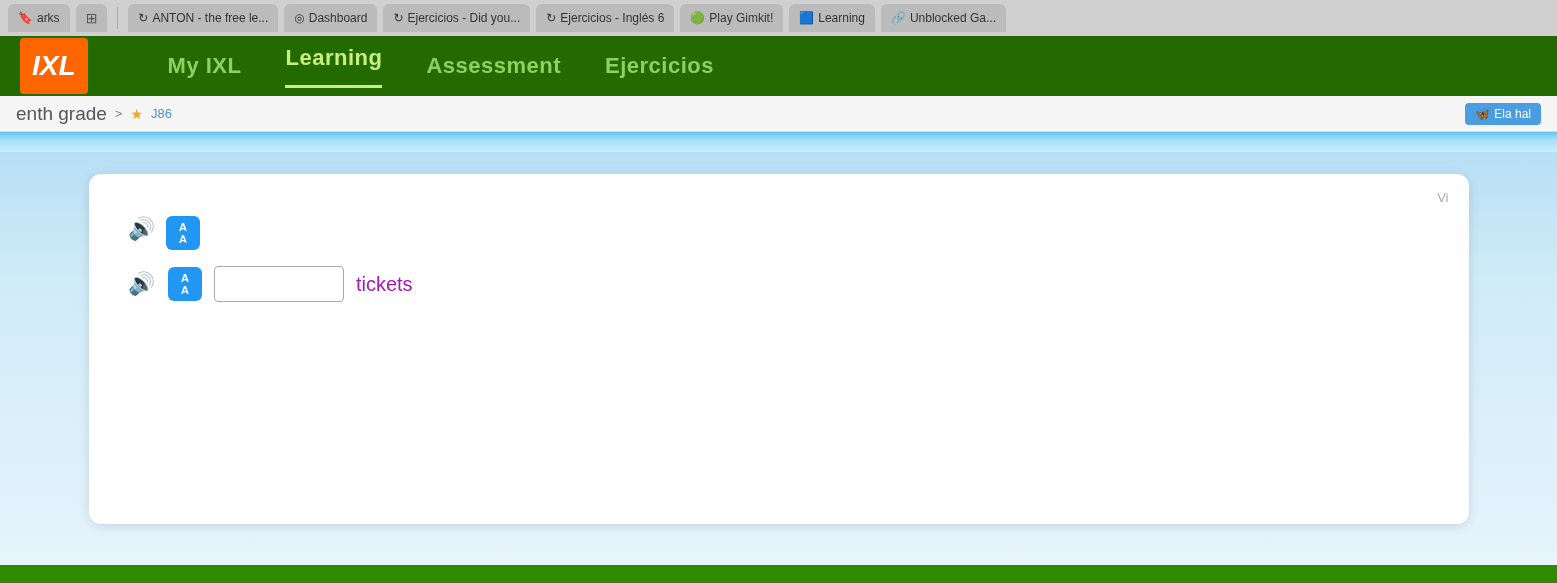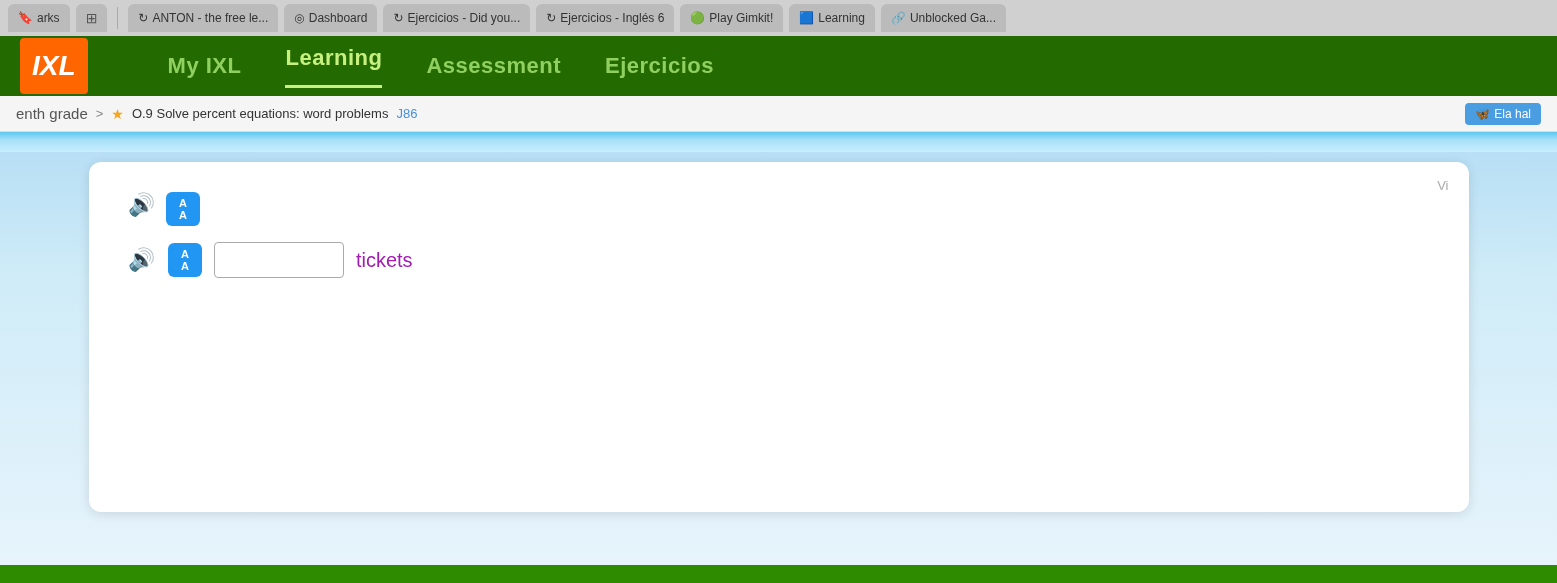--- a/index.html
+++ b/index.html
@@ -73,21 +73,21 @@
       background: #f5f5f5;
       height: 36px;
       display: flex;
       align-items: center;
       padding: 0 16px;
       gap: 8px;
       font-size: 13px;
       color: #555;
       border-bottom: 1px solid #ddd;
     }
-    .breadcrumb-grade { color: #555; font-size: 15px; text-align: center; }
+    .breadcrumb-grade { color: #555; font-size: 19px; text-align: center; }
     .breadcrumb-arrow { color: #888; font-size: 13px; }
     .breadcrumb-star { color: #f5a623; font-size: 14px; }
     .breadcrumb-problem { color: #333; font-size: 13px; }
     .breadcrumb-code { color: #4a90d9; font-size: 13px; }
     .ela-help {
       margin-left: auto;
       display: flex;
       align-items: center;
       gap: 6px;
     }
@@ -117,22 +117,22 @@
       padding: 10px 0 0 0;
       display: flex;
       flex-direction: column;
       align-items: center;
     }
     .problem-card {
       background: white;
       border-radius: 12px;
       box-shadow: 0 2px 12px rgba(0,0,0,0.12);
       width: 1380px;
-      margin: 0 auto;
-      padding: 30px 40px 30px 40px;
+      margin: 12px auto;
+      padding: 42px 40px 30px 40px;
       min-height: 350px;
       position: relative;
     }
     .vi-label {
       position: absolute;
       top: 16px;
       right: 20px;
       font-size: 13px;
       color: #aaa;
     }
@@ -247,21 +247,20 @@
     <a class="nav-link active">Learning</a>
     <a class="nav-link">Assessment</a>
     <a class="nav-link">Ejercicios</a>
   </nav>
 </div>
 
 <div class="breadcrumb-bar">
   <span class="breadcrumb-grade">enth grade</span>
   <span class="breadcrumb-arrow">&gt;</span>
   <span class="breadcrumb-star">★</span>
-  <span class="breadcrumb-problem">O.9 Solve percent equations: word problems</span>
   <span class="breadcrumb-code">J86</span>
   <div class="ela-help">
     <button class="ela-btn">
       <span>🦋</span>
       <span>Ela hal</span>
     </button>
   </div>
 </div>
 
 <div class="blue-band"></div>

